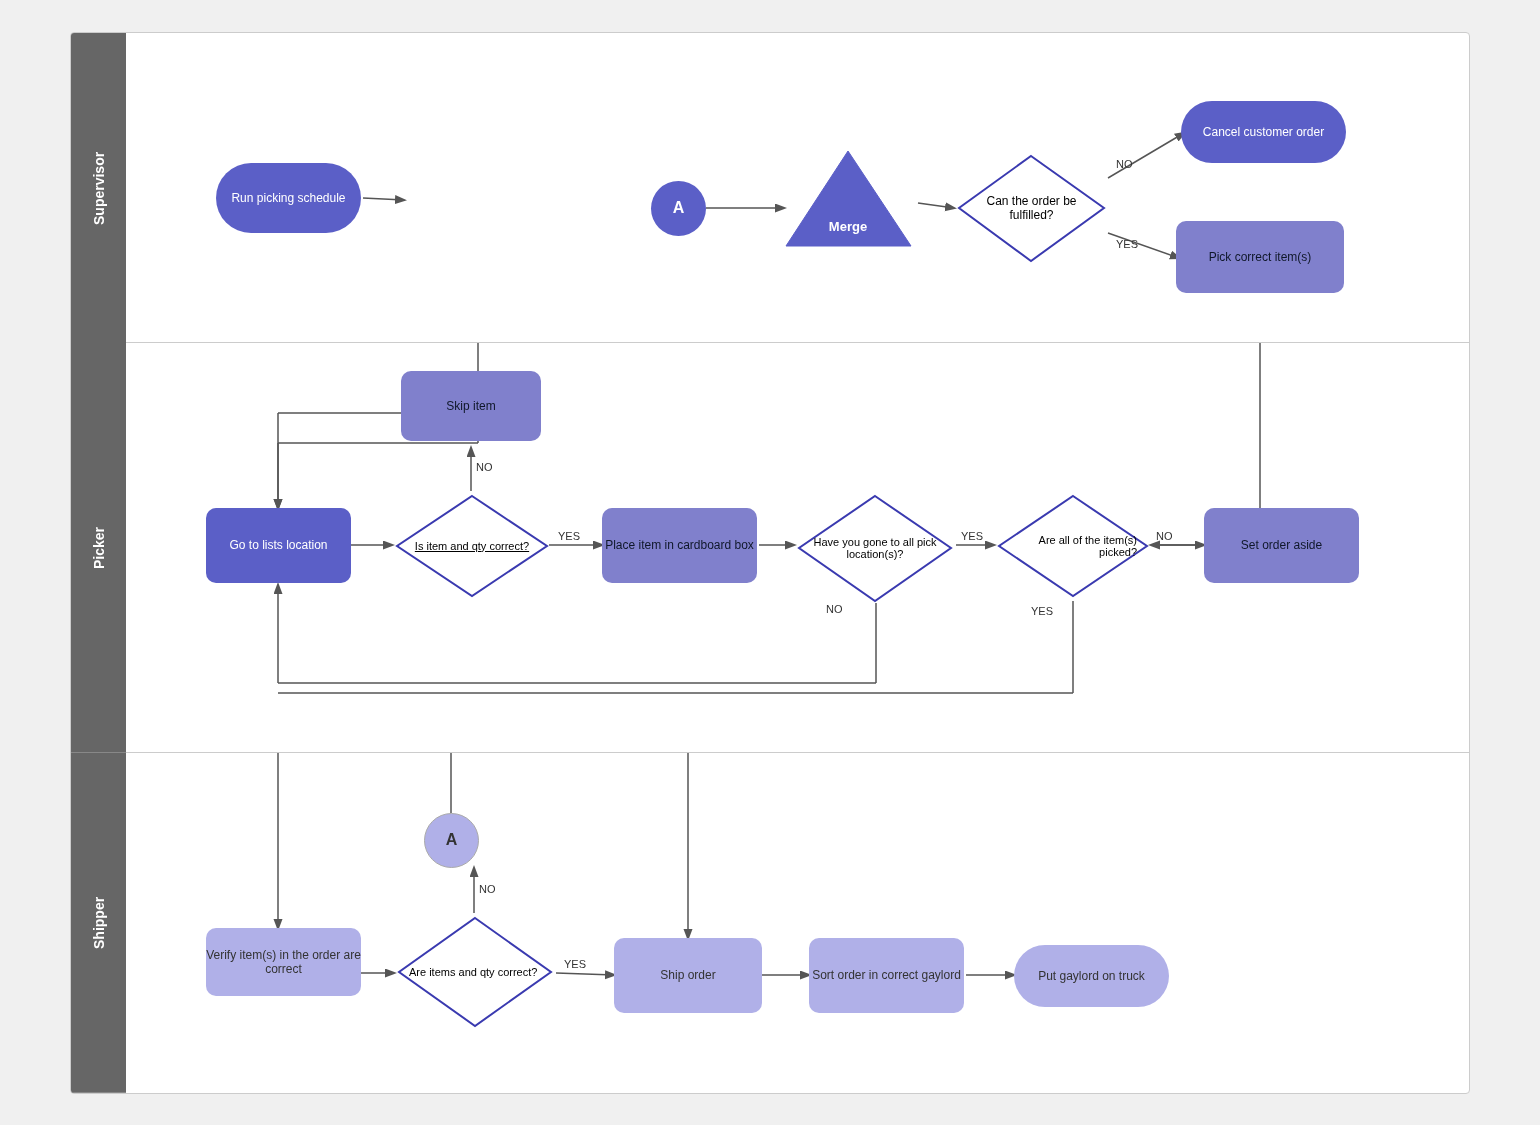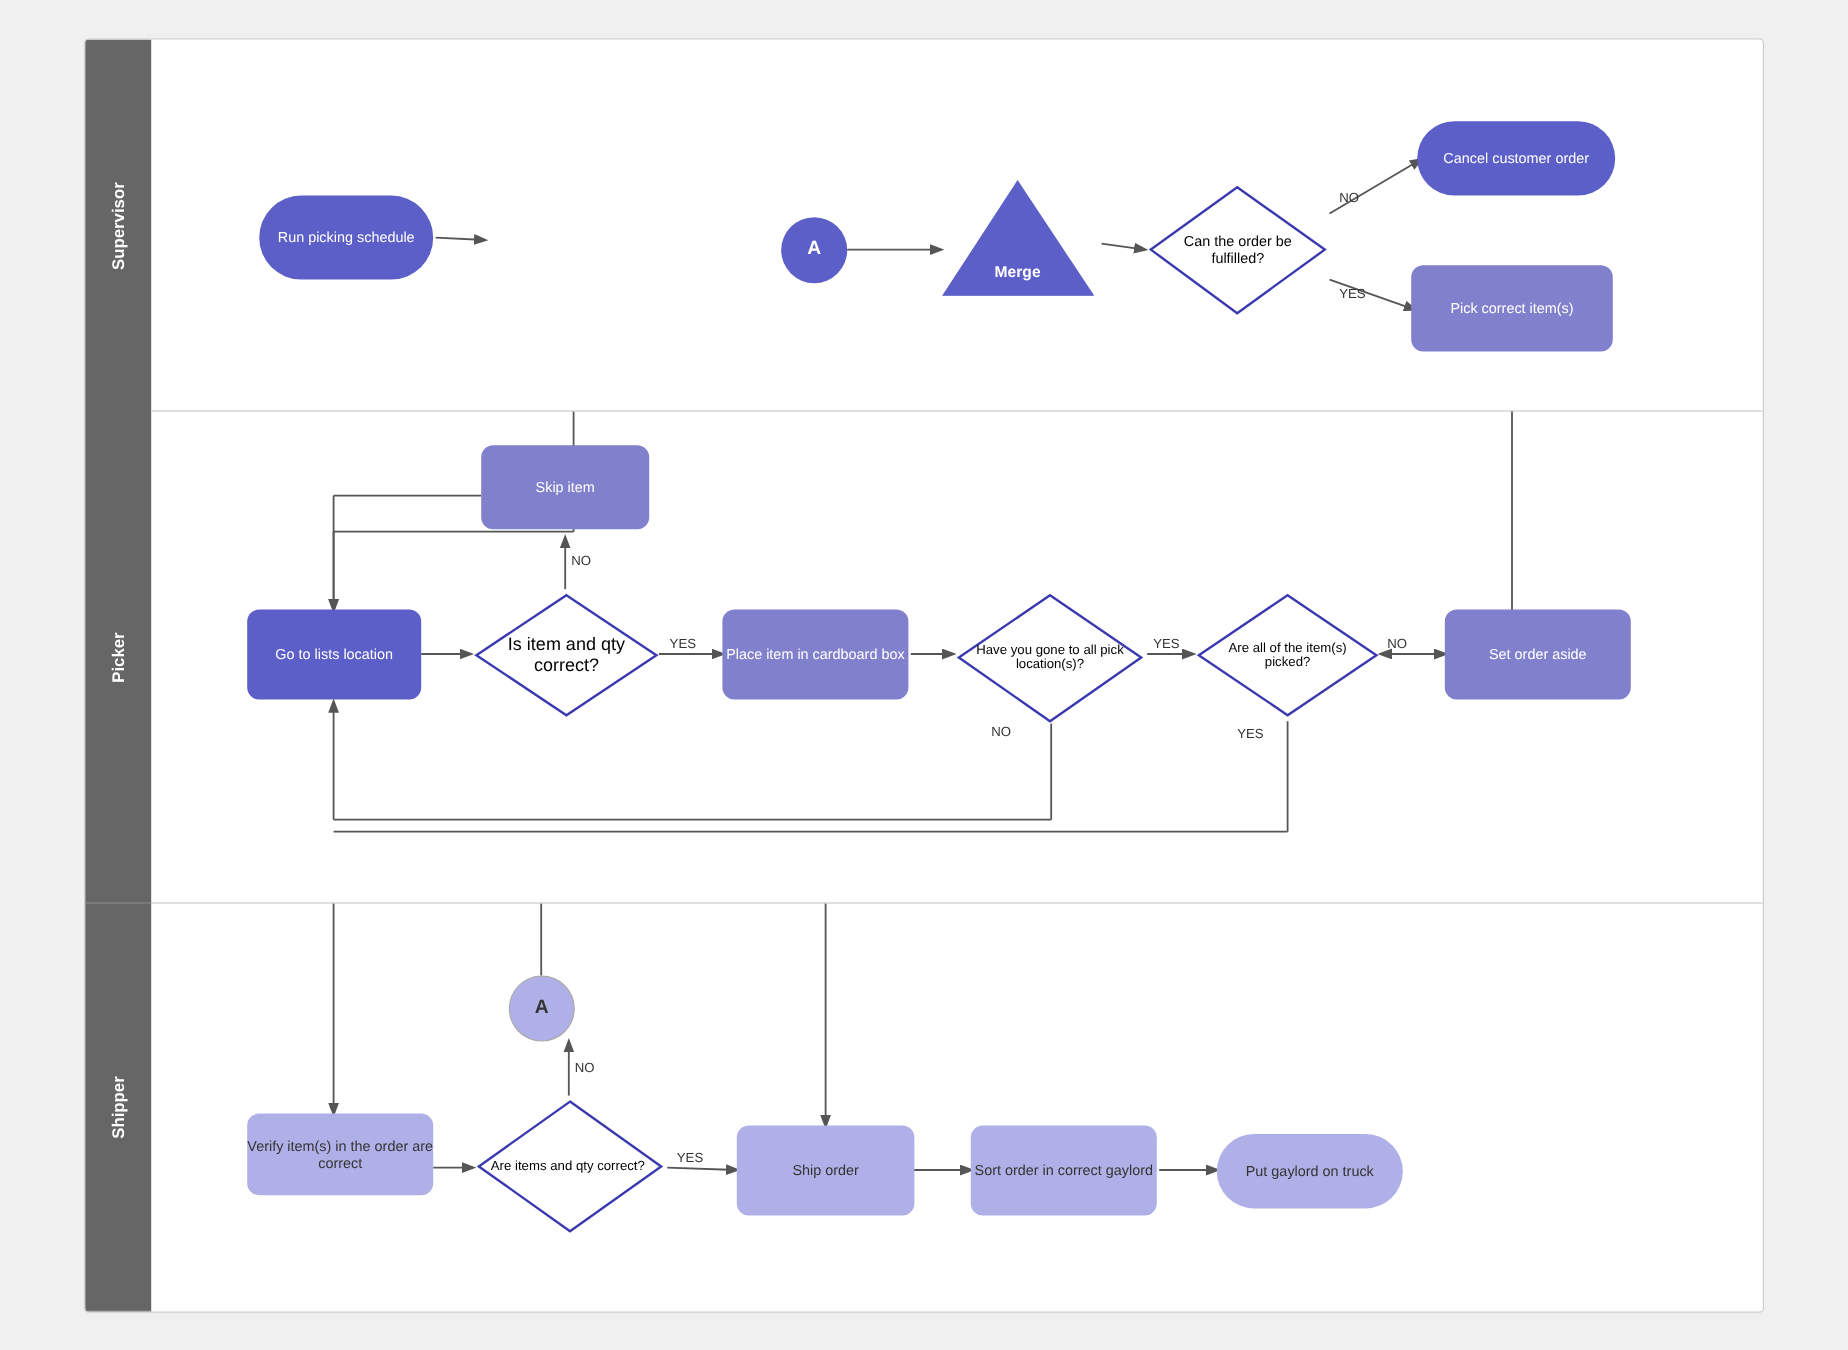--- a/index.html
+++ b/index.html
@@ -89,21 +89,21 @@
       border-radius: 50%;
     }
 
     
     .color-blue-dark {
       background: #5b5fc7;
       color: #ffffff;
     }
     .color-blue-mid {
       background: #8080cc;
-      color: #ffffff;
+      color: #0f172a;
     }
     .color-blue-light {
       background: #b0b0e8;
       color: #333;
     }
 
     .arrow-label {
       font-size: 11px;
       fill: #333;
     }
@@ -226,21 +226,21 @@
       </div>
 
       <div class="node node-rounded color-blue-dark" style="left:80px;top:165px;width:145px;height:75px;">
         <span>Go to lists location</span>
       </div>
 
       <div style="position:absolute;left:266px;top:148px;width:160px;height:110px;">
         <svg width="160" height="110">
           <polygon points="80,5 155,55 80,105 5,55" fill="white" stroke="#3a3ab0" stroke-width="2"></polygon>
         </svg>
-        <div style="position:absolute;top:0;left:0;width:160px;height:110px;display:flex;align-items:center;justify-content:center;text-align:center;font-size:15px;padding:15px;">
+        <div style="position:absolute;top:0;left:0;width:160px;height:110px;display:flex;align-items:center;justify-content:center;text-align:center;font-size:11px;padding:15px;text-decoration:underline;">
           <span>Is item and qty correct?</span>
         </div>
       </div>
 
       <div class="node node-rounded color-blue-mid" style="left:476px;top:165px;width:155px;height:75px;">
         <span>Place item in cardboard box</span>
       </div>
 
       <div style="position:absolute;left:668px;top:148px;width:162px;height:115px;">
         <svg width="162" height="115">
@@ -248,21 +248,21 @@
         </svg>
         <div style="position:absolute;top:0;left:0;width:162px;height:115px;display:flex;align-items:center;justify-content:center;text-align:center;font-size:11px;padding:15px;">
           <span>Have you gone to all pick location(s)?</span>
         </div>
       </div>
 
       <div style="position:absolute;left:868px;top:148px;width:158px;height:110px;">
         <svg width="158" height="110">
           <polygon points="79,5 153,55 79,105 5,55" fill="white" stroke="#3a3ab0" stroke-width="2"></polygon>
         </svg>
-        <div style="position:absolute;top:0;left:0;width:158px;height:110px;display:flex;align-items:center;justify-content:center;text-align:center;font-size:11px;padding:15px;">
+        <div style="position:absolute;top:0;left:0;width:158px;height:110px;display:flex;align-items:center;justify-content:center;text-align:right;font-size:11px;padding:15px;">
           <span>Are all of the item(s) picked?</span>
         </div>
       </div>
 
       <div class="node node-rounded color-blue-mid" style="left:1078px;top:165px;width:155px;height:75px;">
         <span>Set order aside</span>
       </div>
     </div>
 
     <div class="lane lane-shipper">

